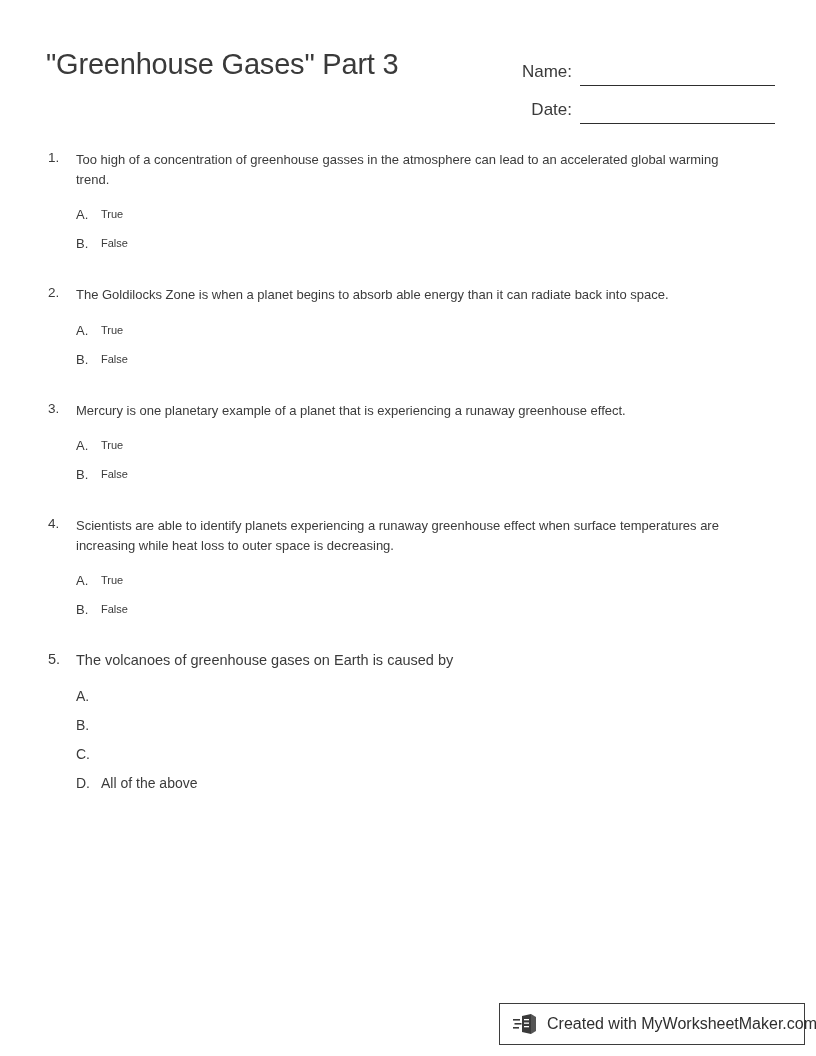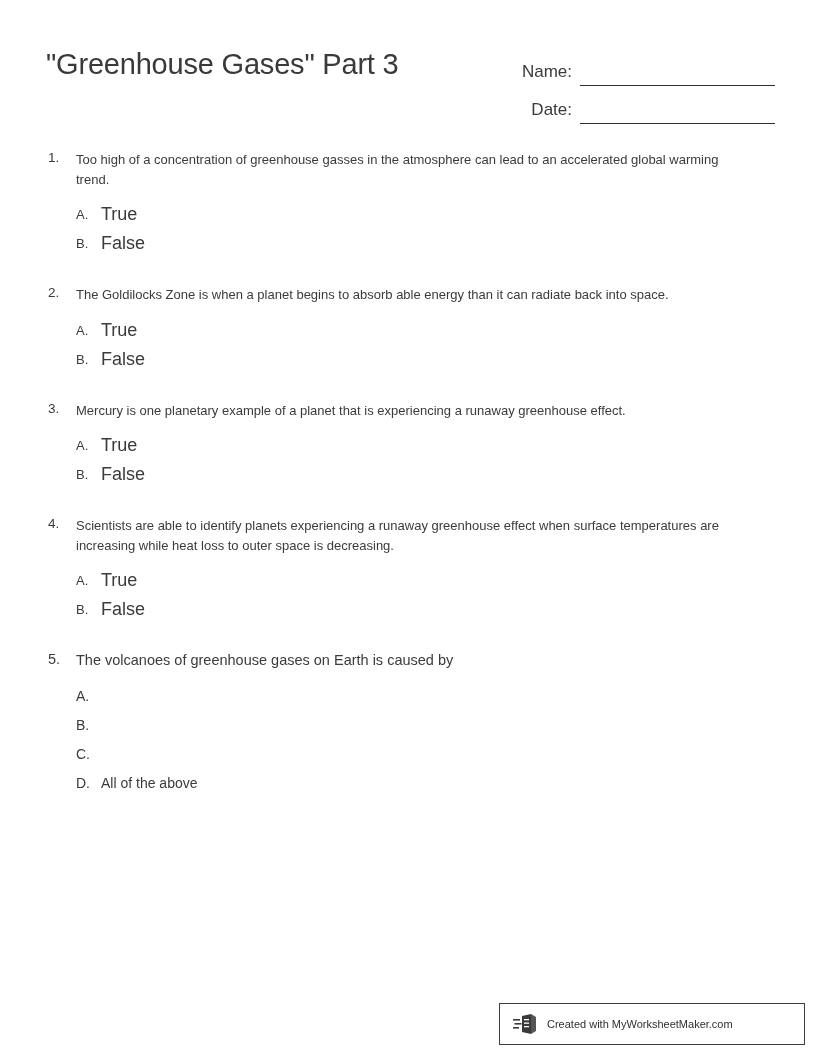--- a/index.html
+++ b/index.html
@@ -110,21 +110,21 @@
     position: absolute;
     left: 0;
     top: 0;
     width: 20px;
     font-size: 13px;
     color: #3b3b3b;
   }
   .opt-text {
     display: block;
     margin-left: 25px;
-    font-size: 18px;
+    font-size: 11px;
     color: #3b3b3b;
   }
   .question-block.large .opt-letter,
   .question-block.large .opt-text {
     font-size: 14px;
   }
 
   
   .footer-badge {
     position: absolute;
@@ -140,21 +140,21 @@
     padding-left: 13px;
   }
   .badge-icon {
     width: 26px;
     height: 24px;
     flex: none;
     margin-right: 8px;
     display: block;
   }
   .badge-text {
-    font-size: 11px;
+    font-size: 16px;
     color: #2f2f2f;
     white-space: nowrap;
     text-align: center;
   }
 </style>
 </head>
 <body>
 
 <div class="header">
   <div class="worksheet-title">"Greenhouse Gases" Part 3</div>

